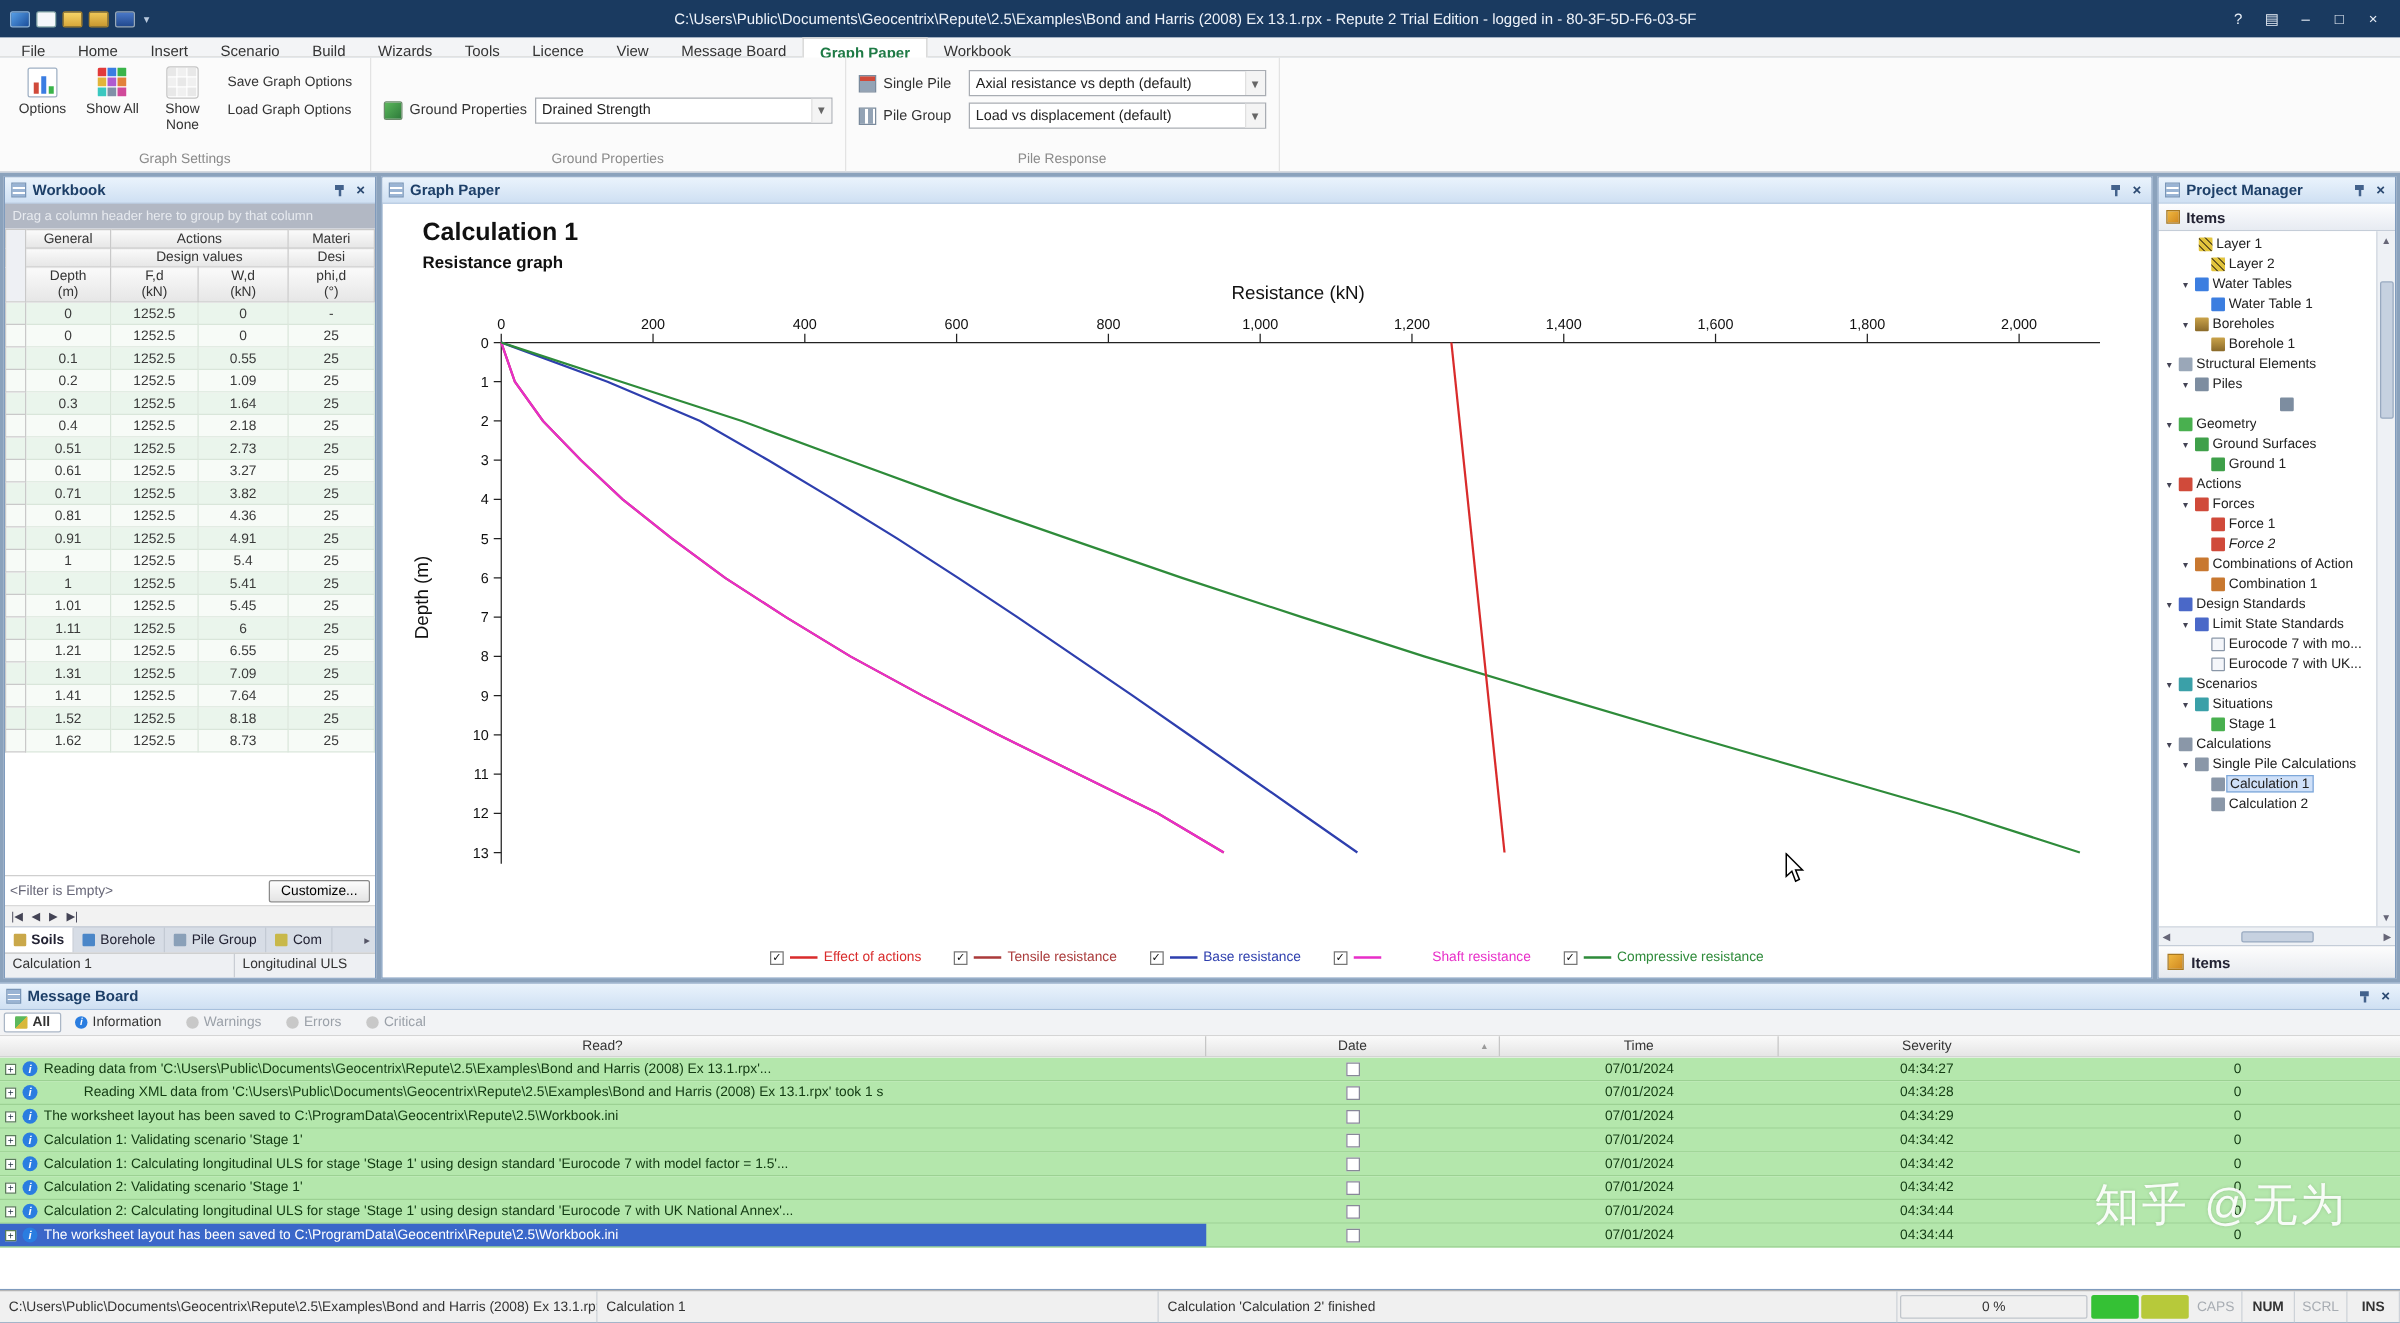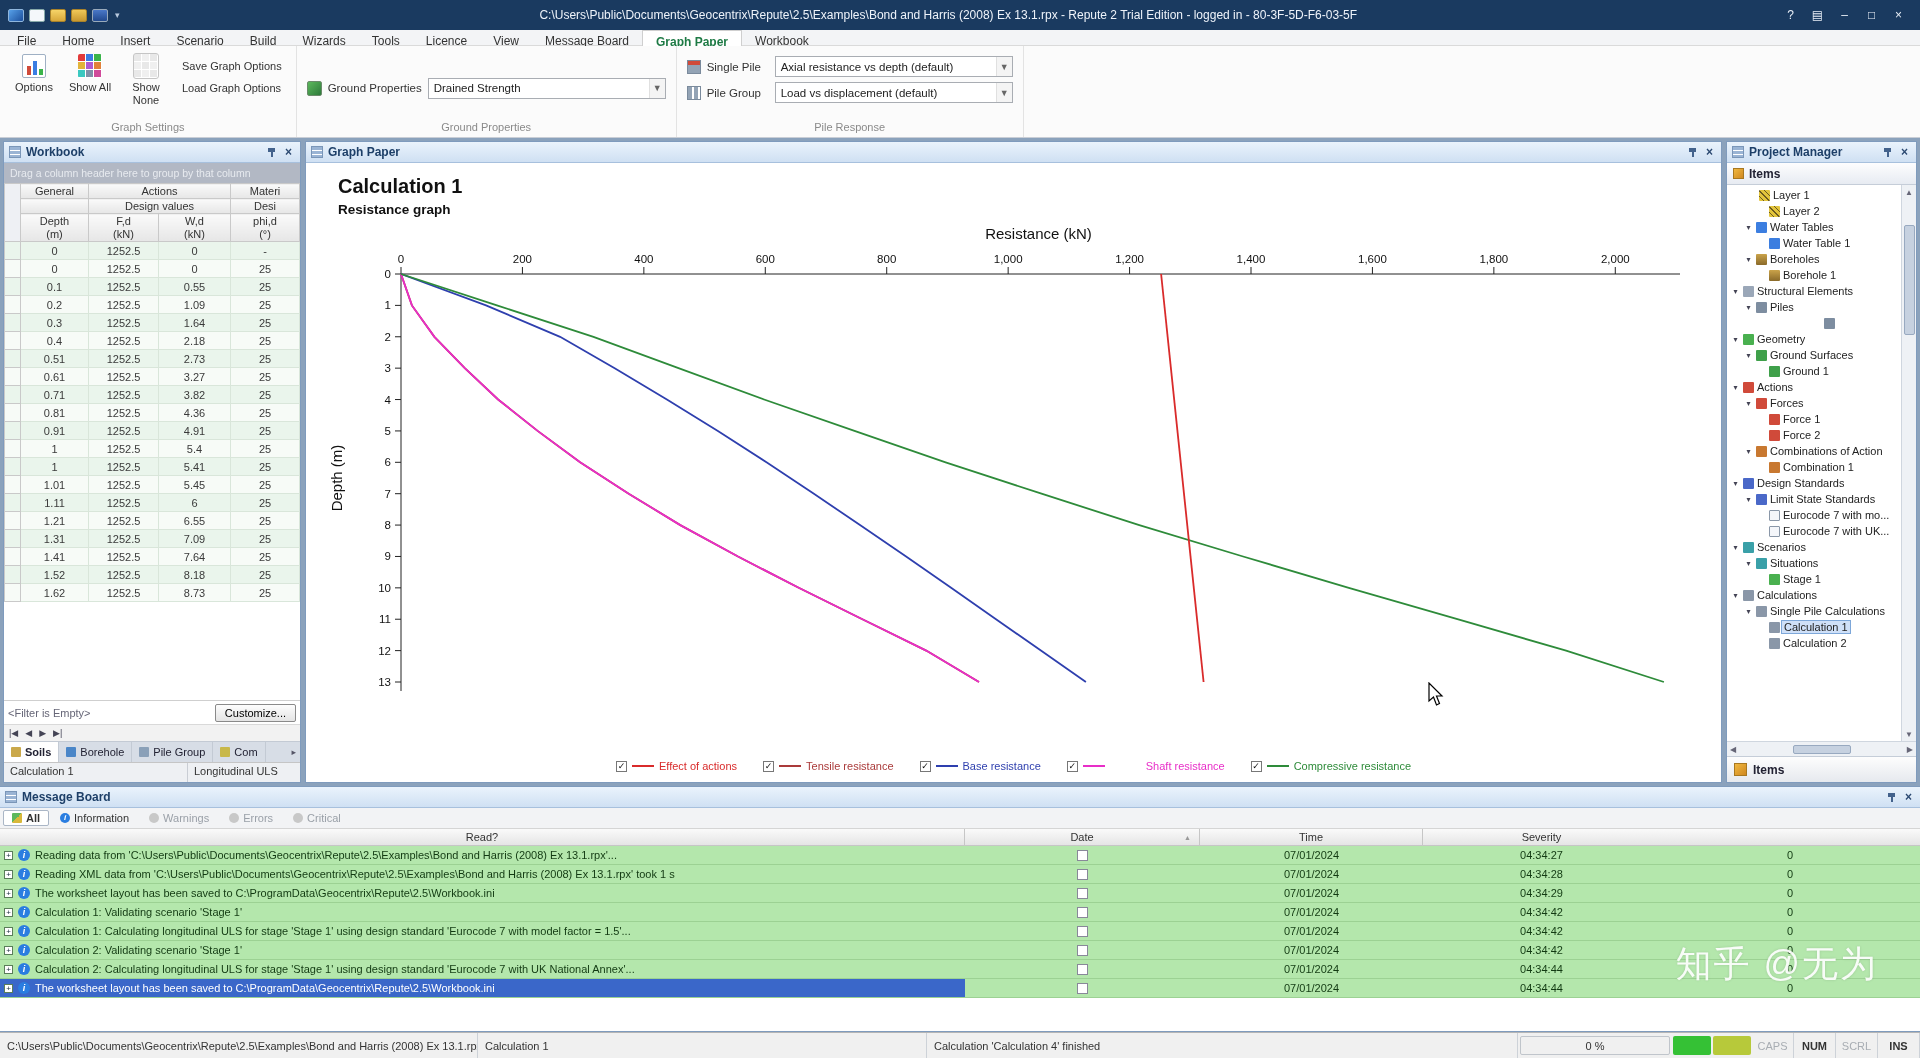--- a/index.html
+++ b/index.html
@@ -661,21 +661,21 @@
             <div class="tree-item" style="padding-left: 17px;">
               <span class="tw">▾</span>
               <span class="ticon i-forces"></span>
               <span class="tlabel">Forces</span>
             </div>
             <div class="tree-item" style="padding-left: 30px;">
               <span class="tw"></span>
               <span class="ticon i-force"></span>
               <span class="tlabel">Force 1</span>
             </div>
-            <div class="tree-item" style="padding-left: 30px;">
+            <div class="tree-item" style="padding-left: 30px; font-style: italic;">
               <span class="tw"></span>
               <span class="ticon i-force"></span>
               <span class="tlabel">Force 2</span>
             </div>
             <div class="tree-item" style="padding-left: 17px;">
               <span class="tw">▾</span>
               <span class="ticon i-combinations"></span>
               <span class="tlabel">Combinations of Action</span>
             </div>
             <div class="tree-item" style="padding-left: 30px;">
@@ -806,21 +806,21 @@
             <span class="mb-readbox"></span>
           </span>
           <span class="mb-cell">07/01/2024</span>
           <span class="mb-cell">04:34:27</span>
           <span class="mb-cell">0</span>
         </div>
         <div class="mb-row">
           <span class="mb-cell mb-msg">
             <span class="mb-expand">+</span>
             <span class="mb-info">i</span>
-            <span style="overflow: hidden; text-overflow: ellipsis;">Reading XML data from 'C:\Users\Public\Documents\Geocentrix\Repute\2.5\Examples\Bond and Harris (2008) Ex 13.1.rpx' took 1 s</span>
+            <span style="overflow: hidden; text-overflow: ellipsis; margin-left: 32px;">Reading XML data from 'C:\Users\Public\Documents\Geocentrix\Repute\2.5\Examples\Bond and Harris (2008) Ex 13.1.rpx' took 1 s</span>
           </span>
           <span class="mb-cell">
             <span class="mb-readbox"></span>
           </span>
           <span class="mb-cell">07/01/2024</span>
           <span class="mb-cell">04:34:28</span>
           <span class="mb-cell">0</span>
         </div>
         <div class="mb-row">
           <span class="mb-cell mb-msg">
@@ -899,21 +899,21 @@
           <span class="mb-cell">07/01/2024</span>
           <span class="mb-cell">04:34:44</span>
           <span class="mb-cell">0</span>
         </div>
       </div>
   </div>
 
   <div class="statusbar">
     <span class="sb-cell sb-c1">C:\Users\Public\Documents\Geocentrix\Repute\2.5\Examples\Bond and Harris (2008) Ex 13.1.rpx</span>
     <span class="sb-cell sb-c2">Calculation 1</span>
-    <span class="sb-cell sb-c3">Calculation 'Calculation 4' finished</span>
+    <span class="sb-cell sb-c3">Calculation 'Calculation 2' finished</span>
     <span class="sb-cell sb-prog">0 %</span>
     <span class="sb-light" id="sb-light-0" style="background: rgb(53, 193, 53);"></span>
     <span class="sb-light" id="sb-light-1" style="background: rgb(183, 201, 58);"></span>
     <span id="sb-inds" style="display:flex">
         <span class="sb-cell sb-ind off">CAPS</span>
         <span class="sb-cell sb-ind">NUM</span>
         <span class="sb-cell sb-ind off">SCRL</span>
         <span class="sb-cell sb-ind">INS</span>
       </span>
   </div>

